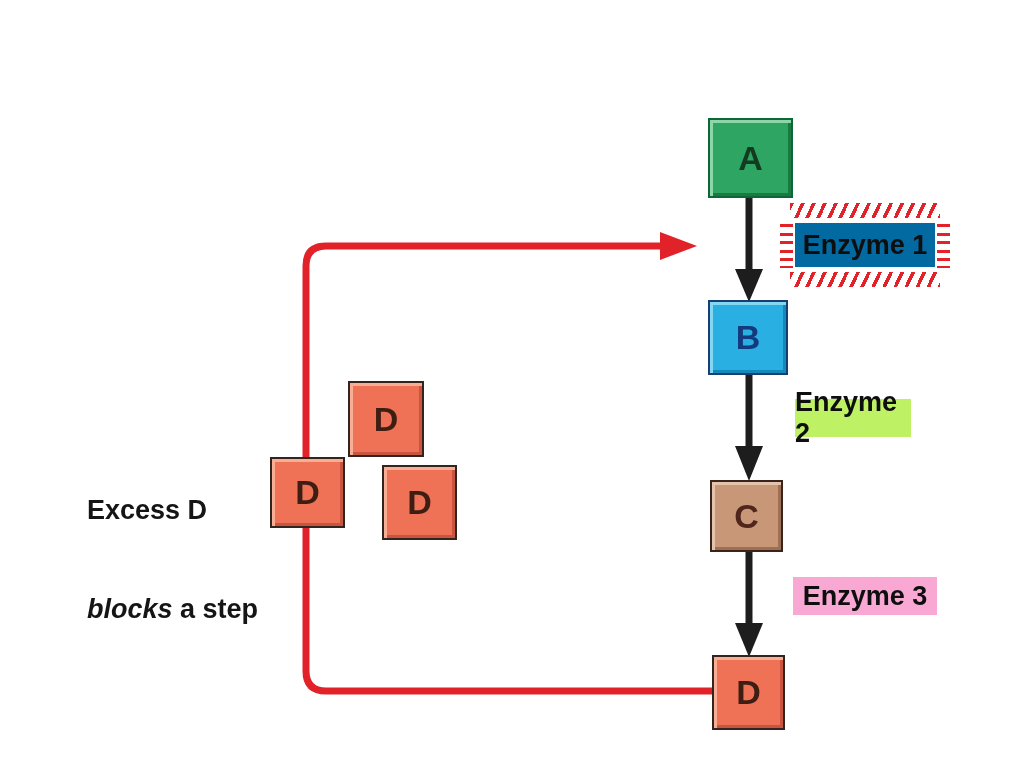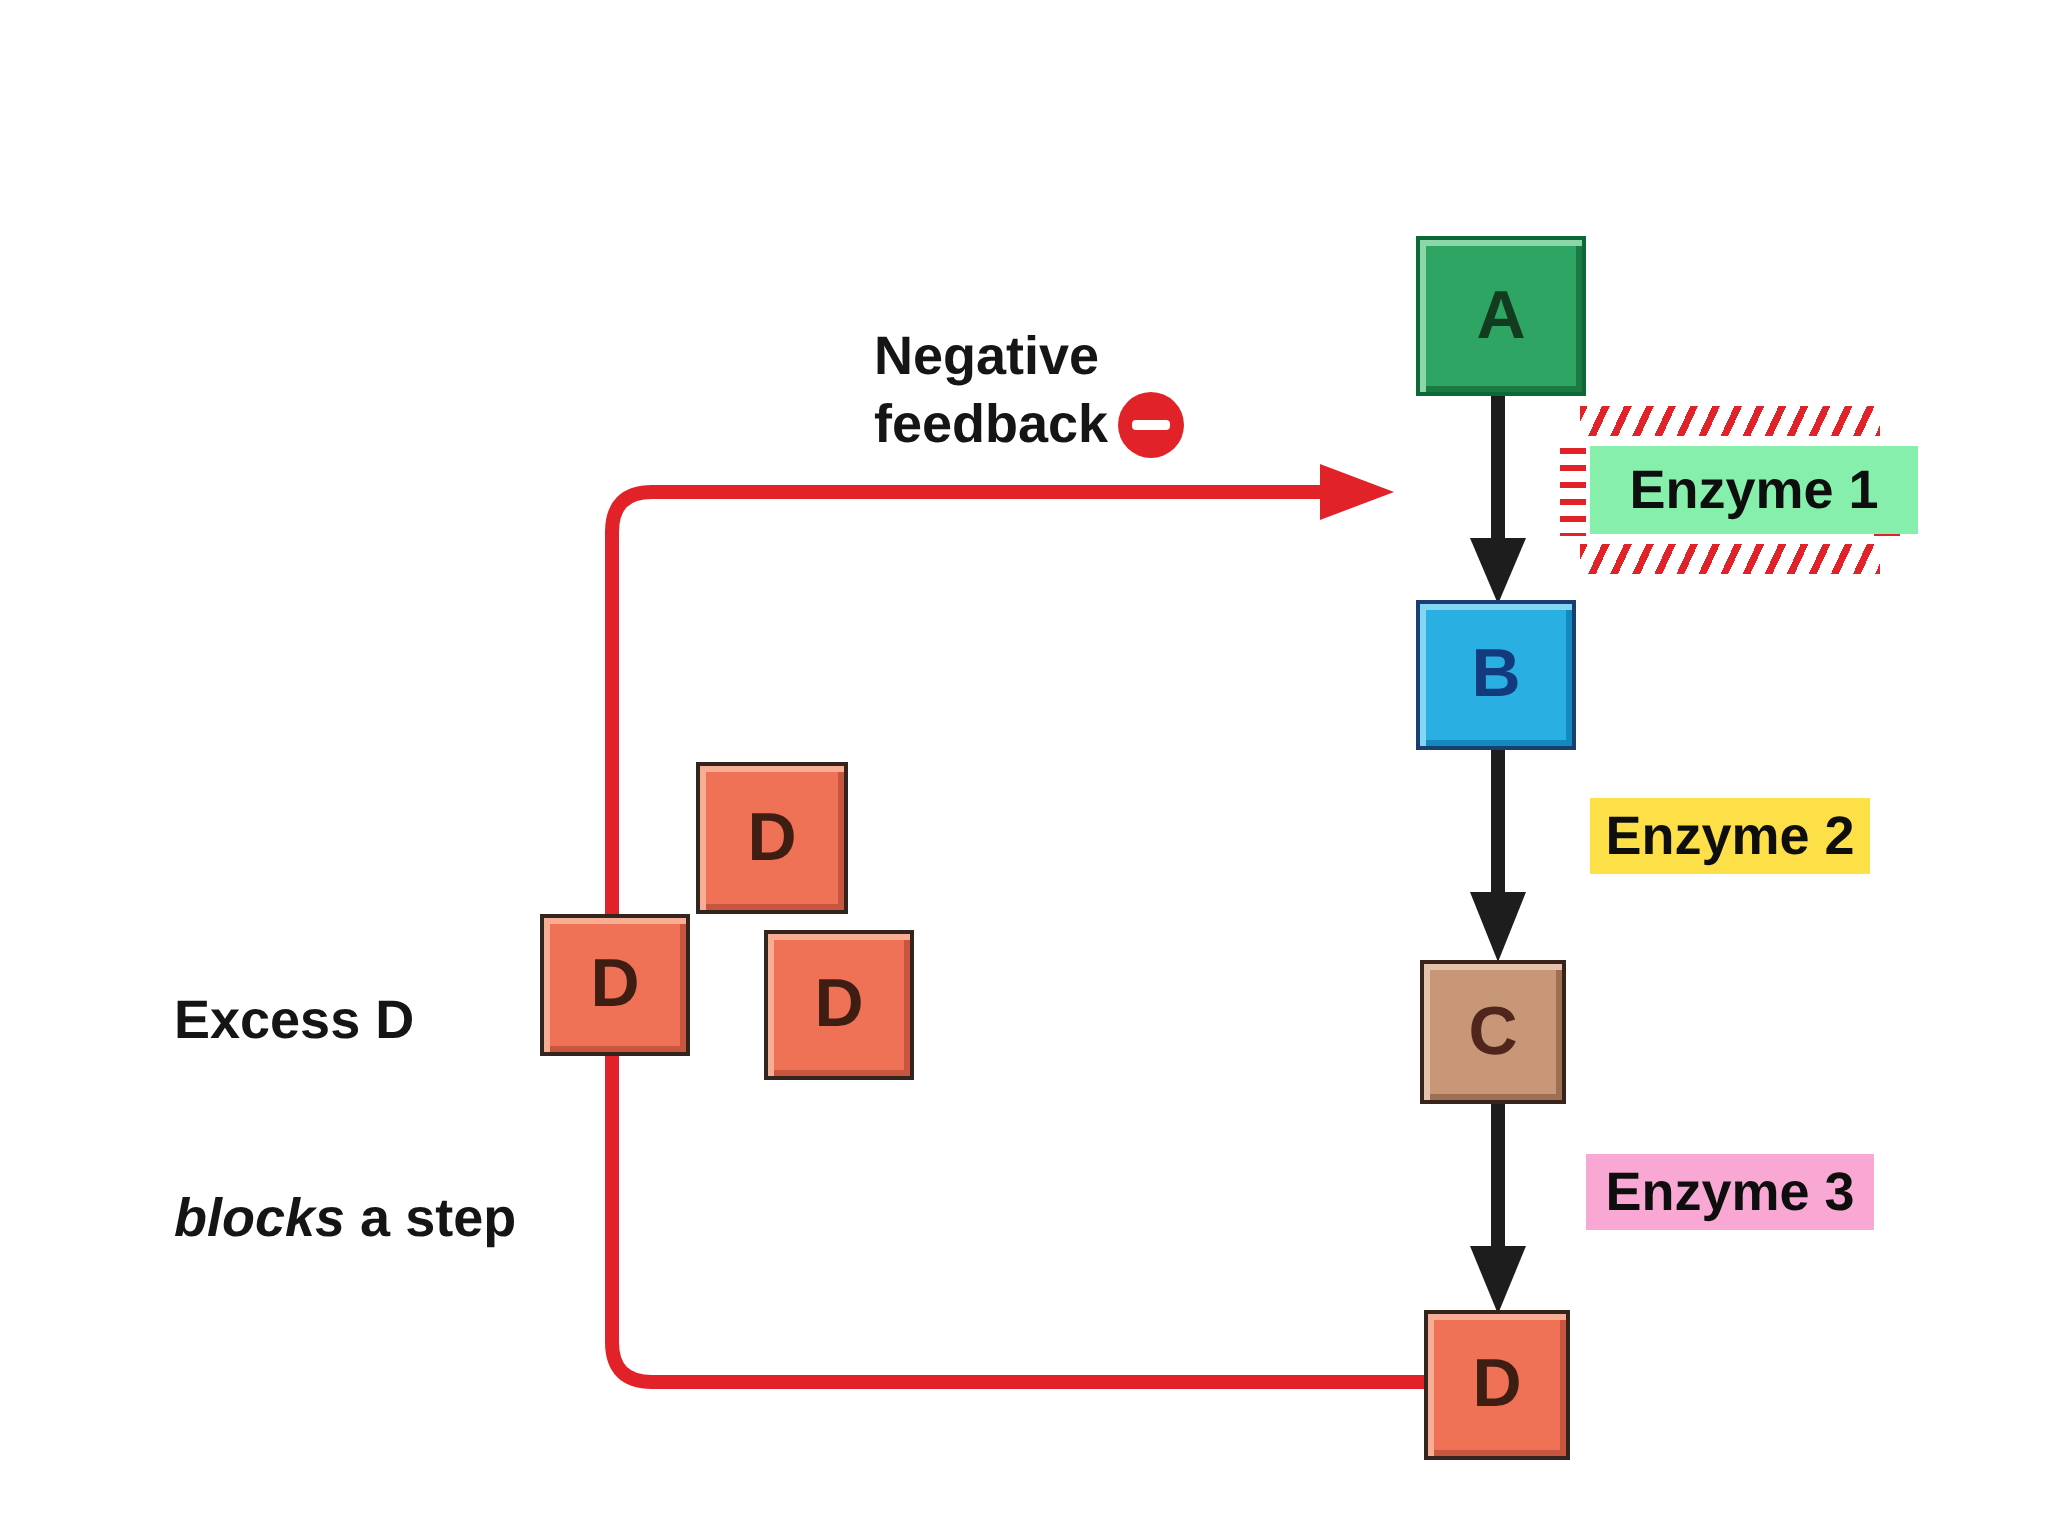--- a/index.html
+++ b/index.html
@@ -84,33 +84,24 @@
   <div class="node node-d" style="left: 712px; top: 655px; width: 73px; height: 75px; background-color: rgb(239, 113, 86); color: rgb(62, 30, 18);">
     <span>D</span>
   </div>
 
   <div class="burst">
     <i class="bt"></i>
     <i class="bb"></i>
     <i class="bl"></i>
     <i class="br"></i>
   </div>
-  <div class="enzyme-label" style="left: 795px; top: 223px; width: 164px; height: 44px; background-color: #86efac;">Enzyme 1</div>
-  <div class="enzyme-label" style="left: 795px; top: 399px; width: 140px; height: 38px; background-color: #fde047;">Enzyme 2</div>
+  <div class="enzyme-label" style="left: 795px; top: 223px; width: 140px; height: 44px; background-color: #0369a1;">Enzyme 1</div>
+  <div class="enzyme-label" style="left: 795px; top: 399px; width: 116px; height: 38px; background-color: #bef264;">Enzyme 2</div>
   <div class="enzyme-label" style="left: 793px; top: 577px; width: 144px; height: 38px; background-color: #f9a8d4;">Enzyme 3</div>
 
-  <div class="nf-label">
-    <div>Negative</div>
-    <div class="nf-line2">
-      <span>feedback</span>
-      <span class="minus" style="background-color: rgb(225, 34, 40);">
-          <i></i>
-        </span>
-    </div>
-  </div>
 
   <div class="excess-label">
     <div>Excess D</div>
     <div><em>blocks</em><span> a step</span></div>
   </div>
 
   <div class="node node-d" style="left: 270px; top: 457px; width: 75px; height: 71px; background-color: rgb(239, 113, 86); color: rgb(62, 30, 18);">
     <span>D</span>
   </div>
   <div class="node node-d" style="left: 348px; top: 381px; width: 76px; height: 76px; background-color: rgb(239, 113, 86); color: rgb(62, 30, 18);">

